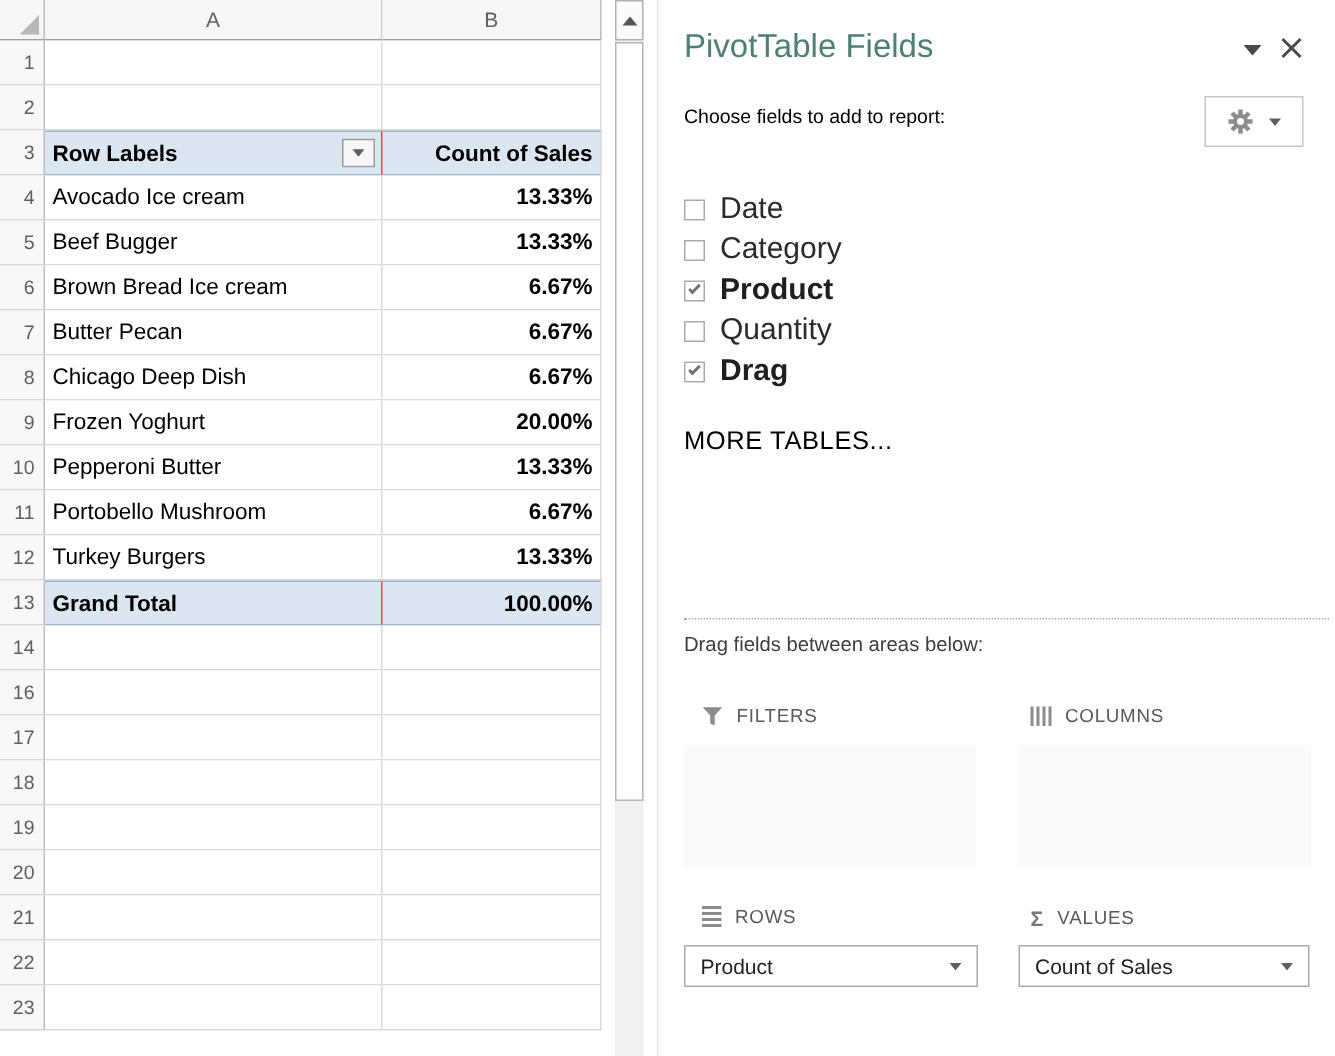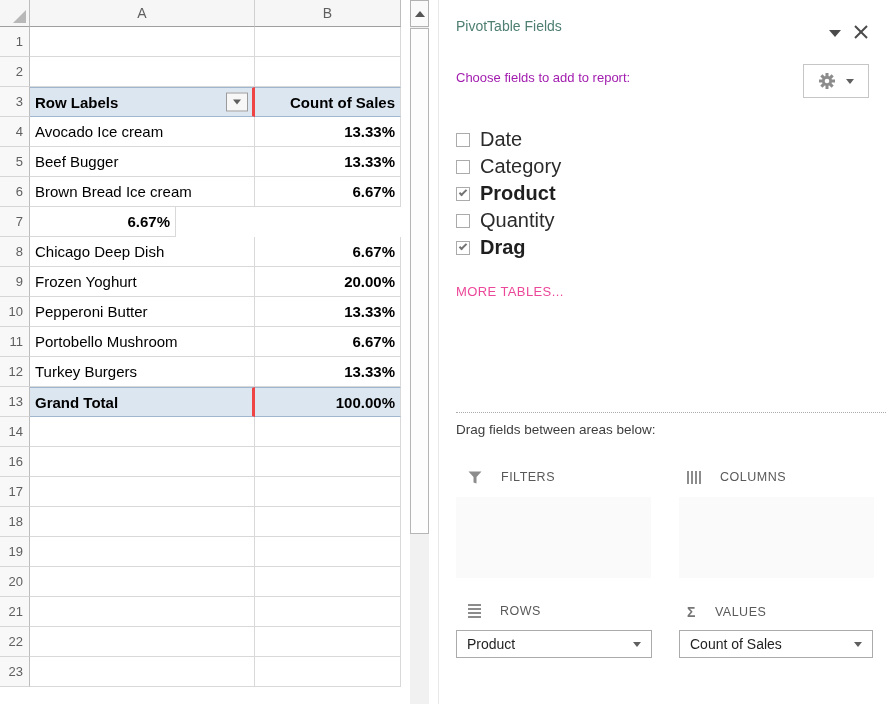--- a/index.html
+++ b/index.html
@@ -24,66 +24,66 @@
   .rn { width:30px; background:#f8f8f8; border-right:1px solid #bdbdbd;
         border-bottom:1px solid #d6d6d6; color:#5f5f5f; font-size:13px;
         display:flex; align-items:center; justify-content:flex-end; padding-right:6px; }
   .ca, .cb { border-right:1px solid #d9d9d9; border-bottom:1px solid #d9d9d9;
              font-size:15px; color:#000; display:flex; align-items:center; background:#fff; }
   .ca { width:225px; padding-left:5px; position:relative; }
   .cb { width:146px; justify-content:flex-end; padding-right:5px;font-weight:bold; }
   .row.header .ca, .row.header .cb, .row.total .ca, .row.total .cb {
       background:#dce6f1; font-weight:bold;
       border-top:1px solid #9eb6ce; border-bottom:1px solid #9eb6ce; }
-  .row.header .ca, .row.total .ca { border-right:3px solid #ef4444; }
+  .row.header .ca, .row.total .ca { border-right:1px solid #ef4444; }
   .filterbtn { position:absolute; right:4px; top:50%; transform:translateY(-50%);
                width:22px; height:19px; background:#f7f7f7; border:1px solid #9b9b9b;
                display:flex; align-items:center; justify-content:center; }
   .caret-down { width:0; height:0; border-left:4px solid transparent;
                 border-right:4px solid transparent; border-top:5px solid #5f5f5f; }
 
   
   .vscroll { position:absolute; left:410px; top:0; width:19px; height:704px; background:#f1f1f1; }
   .scroll-up { position:absolute; left:0; top:0; width:19px; height:27px; background:#fafafa;
                border:1px solid #b2b2b2; display:flex; align-items:center; justify-content:center; }
   .tri-up { width:0; height:0; border-left:5px solid transparent; border-right:5px solid transparent;
             border-bottom:6px solid #555; }
   .scroll-thumb { position:absolute; left:0; top:28px; width:19px; height:506px;
                   background:#fdfdfd; border:1px solid #b5b5b5; }
 
   
   .pane { position:absolute; left:438px; top:0; width:452px; height:704px; background:#fff;
           border-left:1px solid #e7e7e7; }
-  .pane-title { position:absolute; left:17px; top:18px; font-size:14px; color:#4e7f72; }
+  .pane-title { position:absolute; left:17px; top:18px; font-size:22px; color:#4e7f72; }
   .pane-caret { position:absolute; left:390px; top:30px; width:0; height:0;
                 border-left:6px solid transparent; border-right:6px solid transparent;
                 border-top:7px solid #4a4a4a; }
   .pane-close { position:absolute; left:414px; top:24px; width:16px; height:16px; }
-  .pane-sub { position:absolute; left:17px; top:70px; font-size:13px; color:#a21caf; }
+  .pane-sub { position:absolute; left:17px; top:70px; font-size:13px; color:#000000; }
   .gearbtn { position:absolute; left:364px; top:64px; width:66px; height:34px; background:#fff;
              border:1px solid #c6c6c6; display:flex; align-items:center; justify-content:center; gap:10px; }
 
   .fieldlist { position:absolute; left:17px; top:126px; width:410px; }
   .field { display:flex; align-items:center; height:27px; }
   .checkbox { width:14px; height:14px; border:1px solid #ababab; background:#fff; margin-right:10px;
               position:relative; flex:0 0 auto; }
   .checkbox .mark { position:absolute; left:2px; top:2px; width:8px; height:4px;
                     border-left:2px solid #737373; border-bottom:2px solid #737373;
                     transform:rotate(-45deg); }
   .field .lbl { font-size:20px; color:#2b2b2b; }
   .field.checked .lbl { font-weight:bold; color:#1f1f1f; }
-  .moretables { position:absolute; left:17px; top:284px; font-size:13px; color:#ec4899;
+  .moretables { position:absolute; left:17px; top:284px; font-size:17px; color:#000000;
                 letter-spacing:0.4px; }
 
   .dotline { position:absolute; left:17px; top:412px; width:430px;
              border-top:1px dotted #ababab; }
   .draghint { position:absolute; left:17px; top:422px; font-size:13.5px; color:#3d3d3d; }
 
   .areahead { position:absolute; font-size:12.5px; color:#595959; letter-spacing:0.5px;
-              display:flex; align-items:center; gap:19px; }
+              display:flex; align-items:center; gap:9px; }
   .dropzone { position:absolute; width:195px; height:81px; background:#fafafa; }
 
   .pill { position:absolute; height:28px; background:#fff; border:1px solid #ababab;
           font-size:14px; color:#1f1f1f; display:flex; align-items:center;
           padding:0 10px; justify-content:space-between; }
 
   .icon-rows { display:inline-flex; flex-direction:column; gap:2px; }
   .icon-rows span { width:13px; height:2px; background:#8c8c8c; }
   .icon-cols { display:inline-flex; gap:2px; }
   .icon-cols span { width:2px; height:13px; background:#8c8c8c; }
@@ -130,20 +130,21 @@
           <div class="ca">Beef Bugger</div>
           <div class="cb">13.33%</div>
         </div>
         <div class="row ">
           <div class="rn">6</div>
           <div class="ca">Brown Bread Ice cream</div>
           <div class="cb">6.67%</div>
         </div>
         <div class="row ">
           <div class="rn">7</div>
+          <div class="ca">Butter Pecan</div>
           <div class="cb">6.67%</div>
         </div>
         <div class="row ">
           <div class="rn">8</div>
           <div class="ca">Chicago Deep Dish</div>
           <div class="cb">6.67%</div>
         </div>
         <div class="row ">
           <div class="rn">9</div>
           <div class="ca">Frozen Yoghurt</div>

